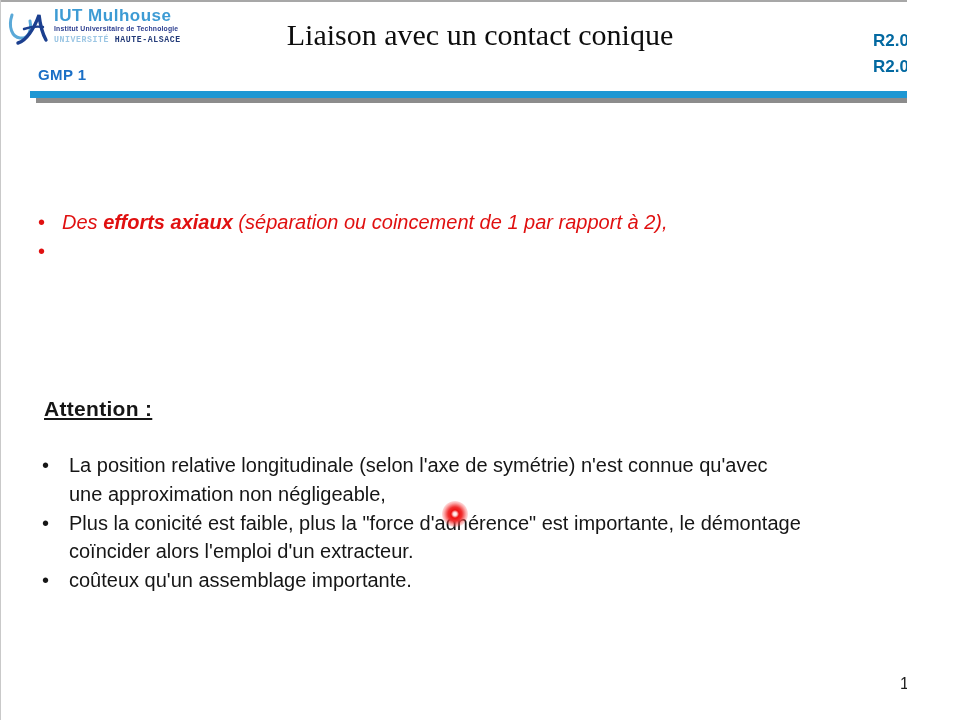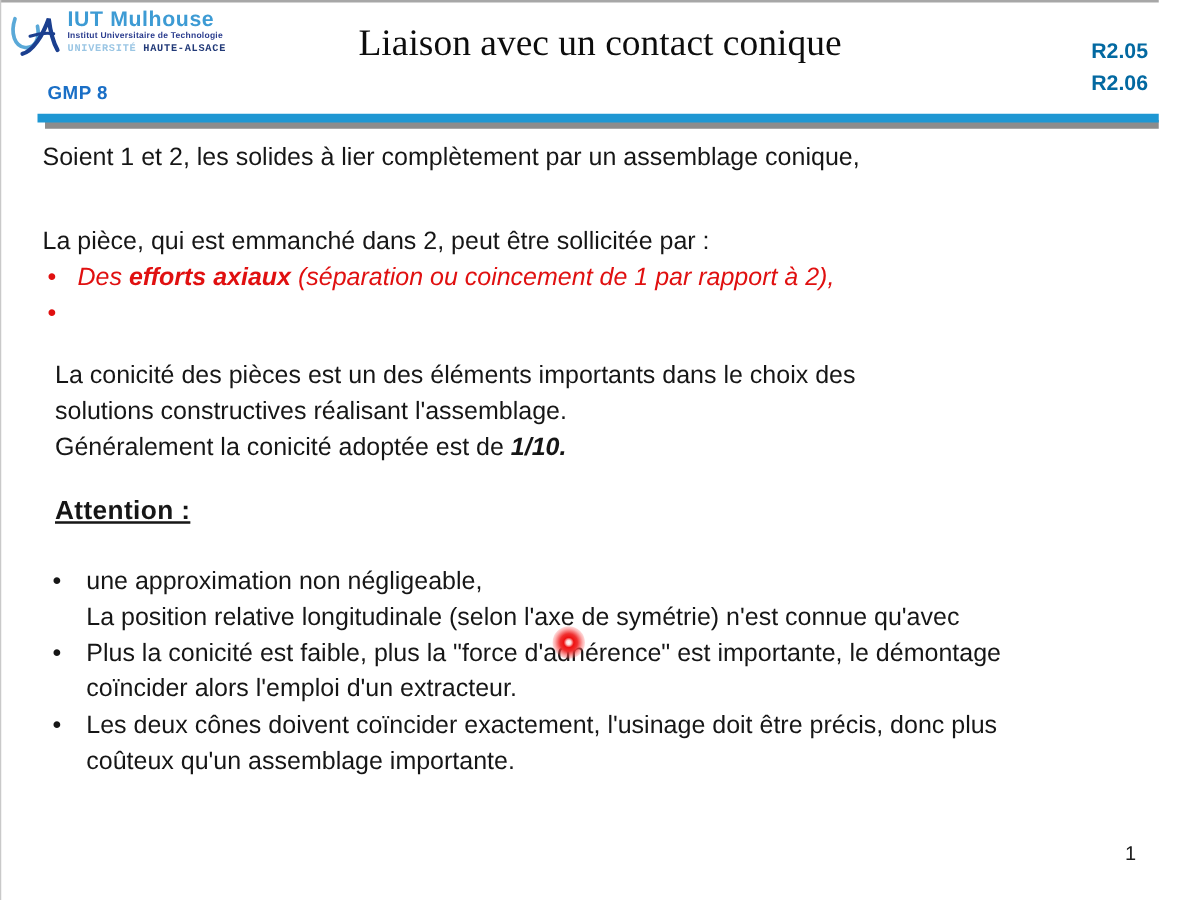--- a/index.html
+++ b/index.html
@@ -1,18 +1,18 @@
 <!DOCTYPE html>
 <html lang="fr"><head>
 <meta charset="utf-8">
 <style>
   html,body{margin:0;padding:0;}
   .slide{
     position:relative;width:907px;height:720px;background:#ffffff;
-    font-family:"Liberation Sans",sans-serif;color:#161616;overflow:hidden;padding-left:20px;
+    font-family:"Liberation Sans",sans-serif;color:#161616;overflow:hidden;
   }
   .top-edge{position:absolute;left:0;top:0;width:960px;height:2px;background:#a7a7a7;}
   .left-edge{position:absolute;left:0;top:0;width:1px;height:720px;background:#c9c9c9;}
 
   
   .logo{position:absolute;left:6px;top:7px;display:flex;align-items:flex-start;}
   .logo-glyph{width:46px;height:42px;}
   .logo-text{margin-left:2px;line-height:1;}
   .logo-name{font-size:17px;font-weight:bold;color:#3d9bd4;letter-spacing:.5px;}
   .logo-sub1{font-size:6.8px;font-weight:bold;color:#2a3c8e;margin-top:2px;letter-spacing:.2px;}
@@ -67,73 +67,65 @@
     <div class="logo-text">
       <div class="logo-name">IUT Mulhouse</div>
       <div class="logo-sub1">Institut Universitaire de Technologie</div>
       <div class="logo-sub2">
         <span class="light">UNIVERSITÉ</span>
         <span class="dark">HAUTE-ALSACE</span>
       </div>
     </div>
   </div>
 
-  <div class="gmp">GMP 8</div>
+  <div class="gmp">GMP 1</div>
 
   <h1 class="title">Liaison avec un contact conique</h1>
 
   <div class="refs">
     <div>R2.05</div>
     <div>R2.06</div>
   </div>
 
   <div class="bar-shadow"></div>
   <div class="bar"></div>
 
-  <div class="t intro">Soient 1 et 2, les solides à lier complètement par un assemblage conique,</div>
 
-  <div class="t lead">La pièce, qui est emmanché dans 2, peut être sollicitée par :</div>
 
   <div class="t red-list">
     <div class="row">
       <span class="marker">•</span>
       <span><span>Des </span><b>efforts axiaux</b><span> (séparation ou coincement de 1 par rapport à 2),</span></span>
     </div>
     <div class="row">
       <span class="marker">•</span>
     </div>
   </div>
 
-  <div class="t conicity">
-    <span class="line">La conicité des pièces est un des éléments importants dans le choix des</span>
-    <span class="line">solutions constructives réalisant l'assemblage.</span>
-    <span class="line"><span>Généralement la conicité adoptée est de </span><span class="bold-ital">1/10.</span></span>
-  </div>
 
   <div class="t attention-h">Attention :</div>
 
   <div class="t att-list">
     <div class="row">
       <span class="marker">•</span>
       <span>
+        <span class="line">La position relative longitudinale (selon l'axe de symétrie) n'est connue qu'avec</span>
         <span class="line">une approximation non négligeable,</span>
-        <span class="line">La position relative longitudinale (selon l'axe de symétrie) n'est connue qu'avec</span>
       </span>
     </div>
     <div class="row">
       <span class="marker">•</span>
       <span>
         <span class="line">Plus la conicité est faible, plus la "force d'adhérence" est importante, le démontage</span>
         <span class="line">coïncider alors l'emploi d'un extracteur.</span>
       </span>
     </div>
     <div class="row">
       <span class="marker">•</span>
       <span>
-        <span class="line">Les deux cônes doivent coïncider exactement, l'usinage doit être précis, donc plus</span>
         <span class="line">coûteux qu'un assemblage importante.</span>
       </span>
     </div>
   </div>
 
   <div class="laser"></div>
 
   <div class="page-number">1</div>
 </div>
 

